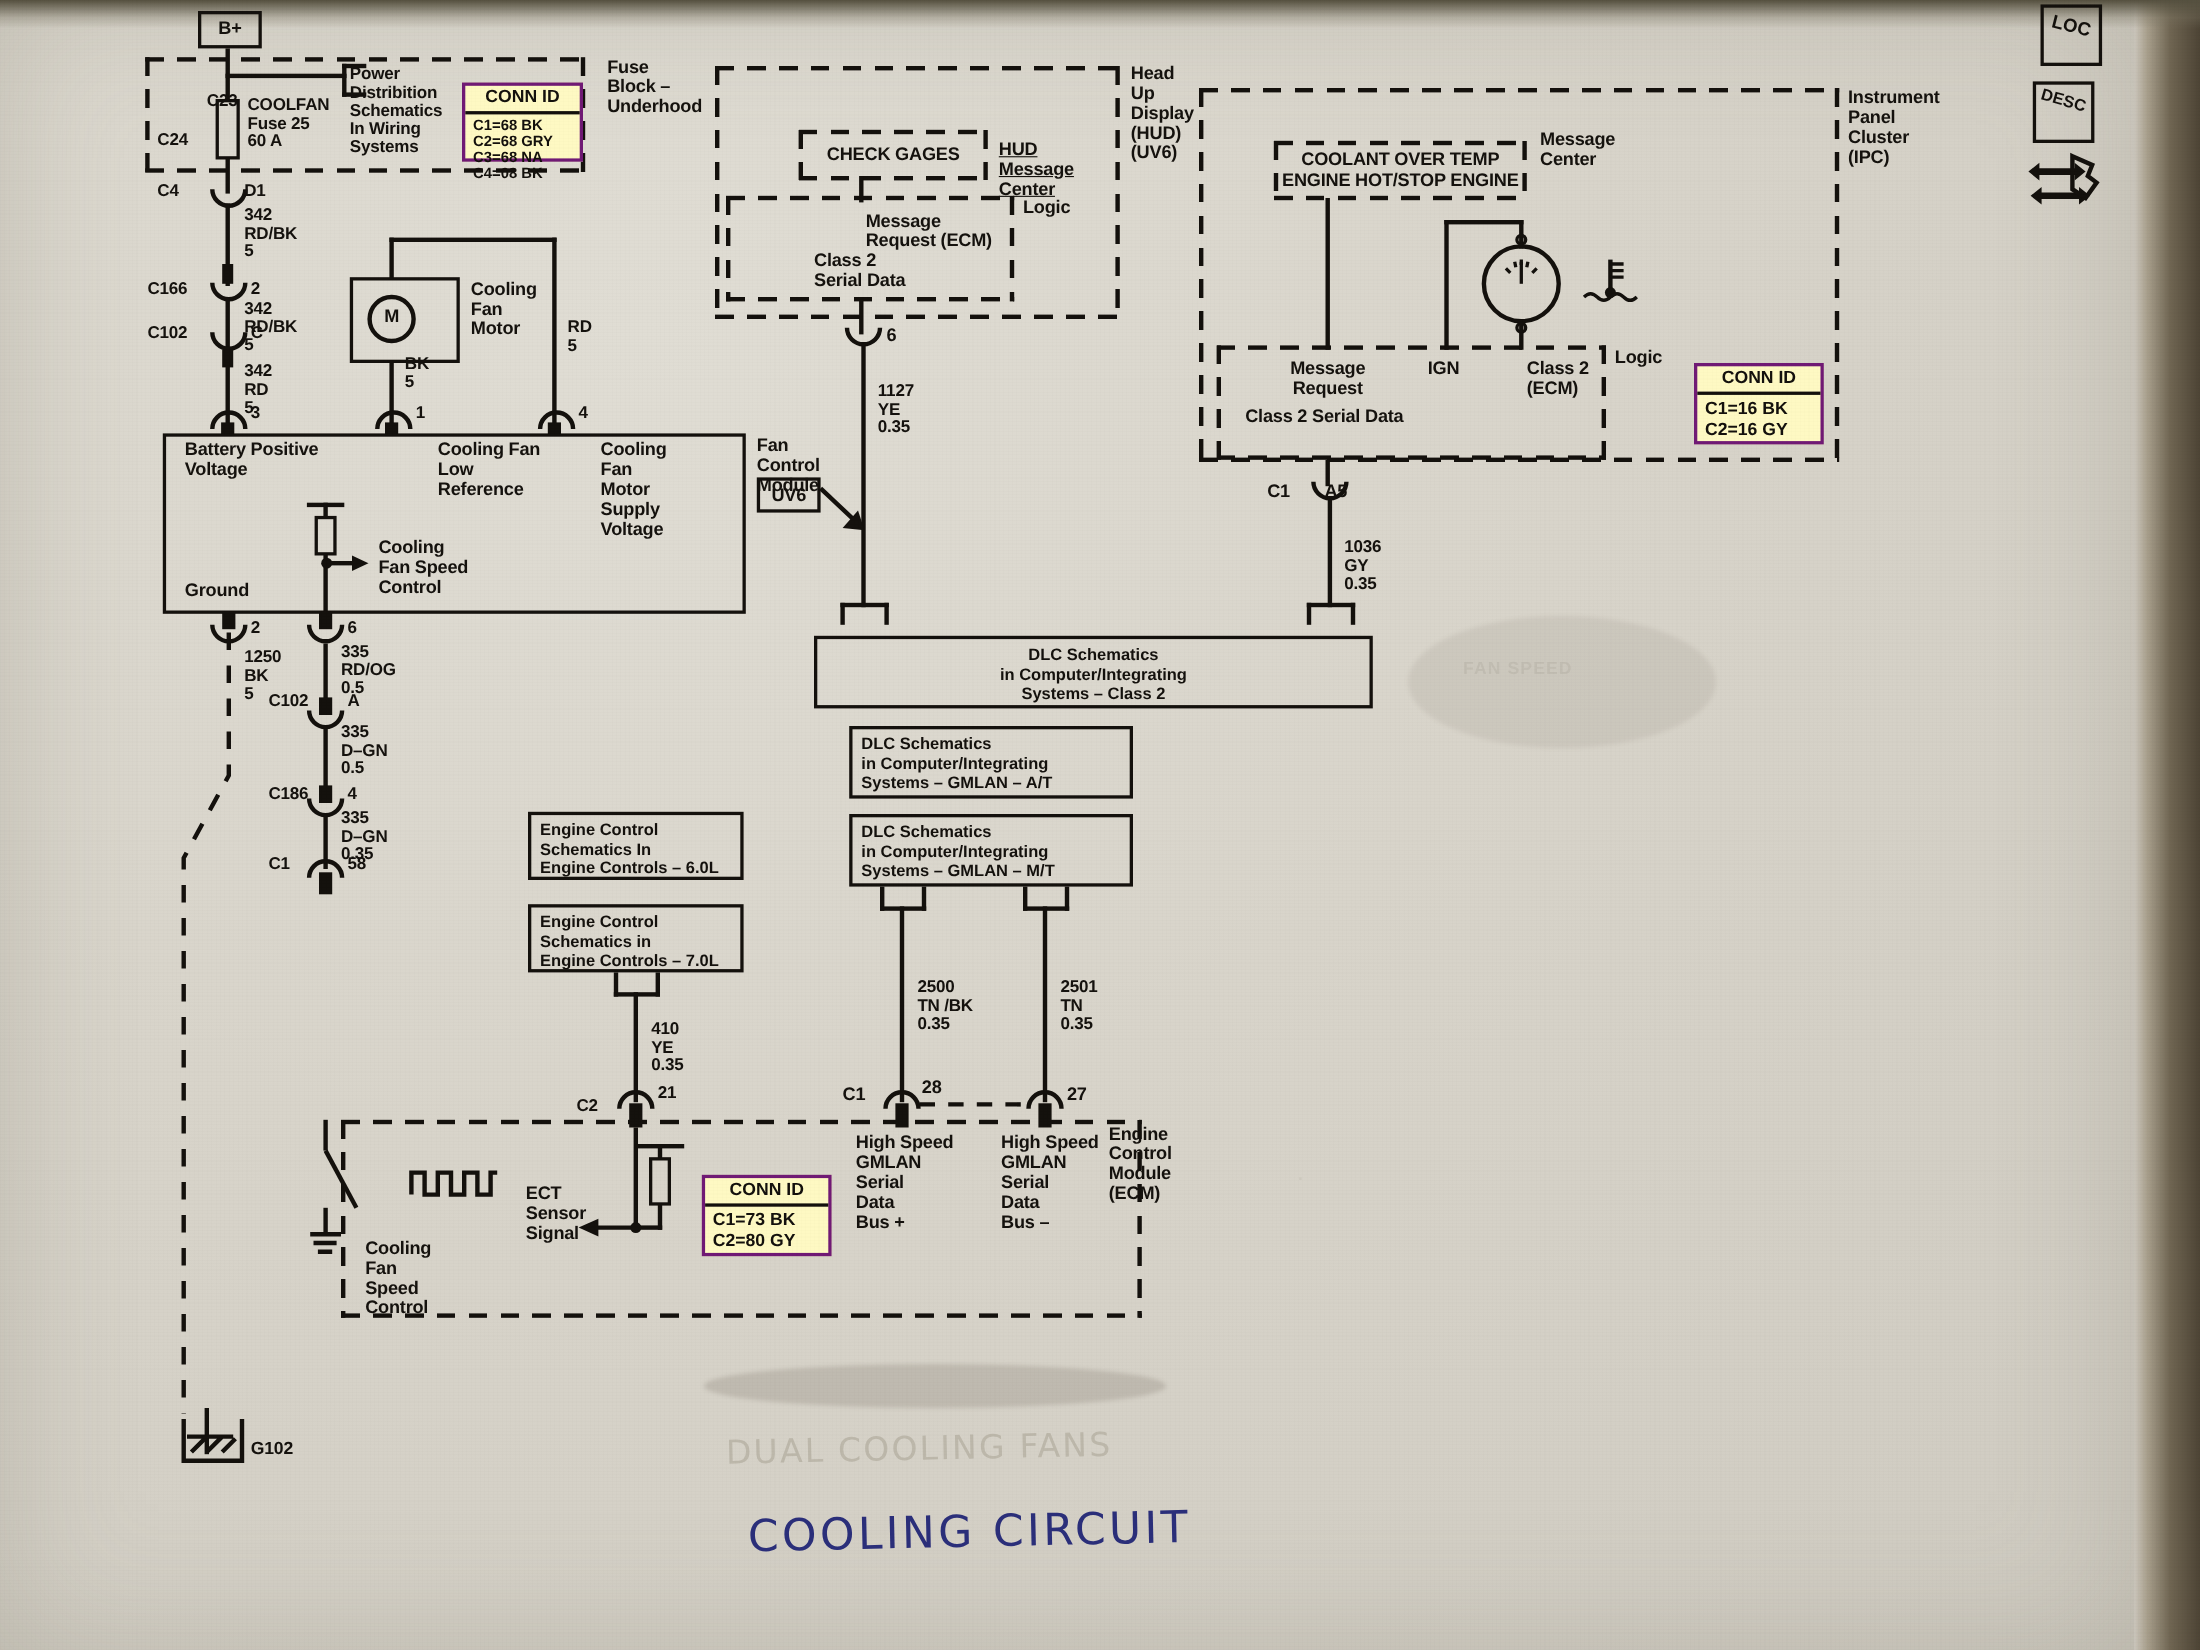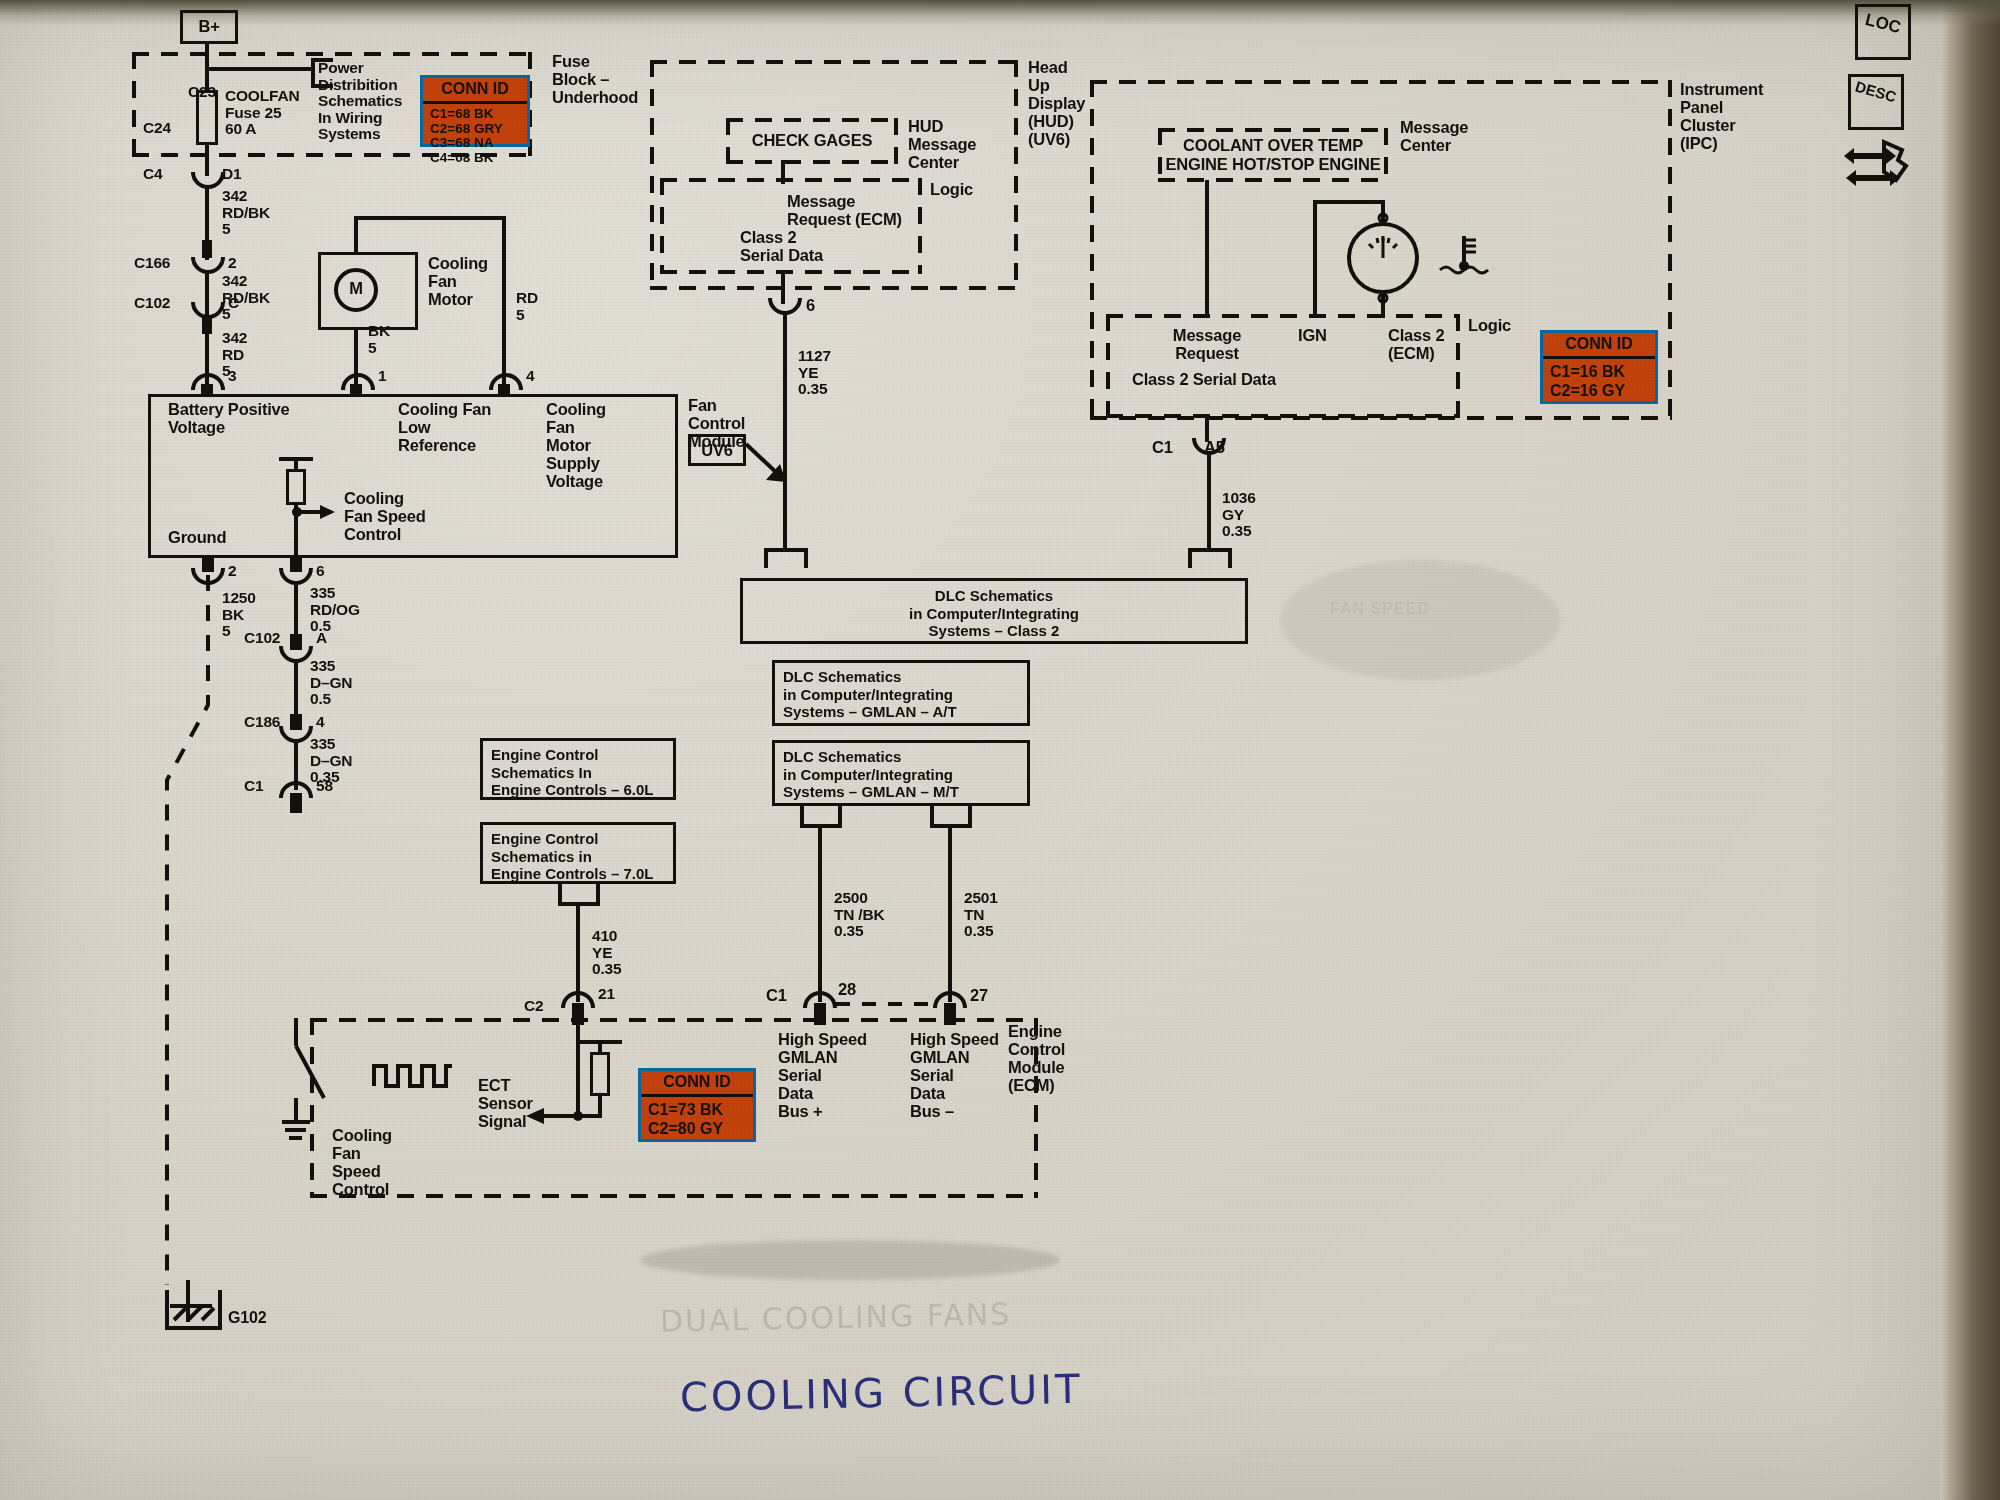--- a/index.html
+++ b/index.html
@@ -32,21 +32,21 @@
   .box{position:absolute;border:3px solid #14110d;box-sizing:border-box;background:transparent;}
   .dash{position:absolute;box-sizing:border-box;
         border:0;background:transparent;}
   .dash::before{content:"";position:absolute;inset:0;
       background:
         repeating-linear-gradient(90deg,#14110d 0 17px,transparent 17px 29px) top left/100% 4px no-repeat,
         repeating-linear-gradient(90deg,#14110d 0 17px,transparent 17px 29px) bottom left/100% 4px no-repeat,
         repeating-linear-gradient(180deg,#14110d 0 17px,transparent 17px 29px) top left/4px 100% no-repeat,
         repeating-linear-gradient(180deg,#14110d 0 17px,transparent 17px 29px) top right/4px 100% no-repeat;}
 
-  .connid{position:absolute;border:3px solid #0369a1;background:#c2410c;box-sizing:border-box;}
+  .connid{position:absolute;border:3px solid #701a75;background:#fef9c3;box-sizing:border-box;}
   .connid .hd{border-bottom:3px solid #14110d;text-align:center;font-size:16px;
       font-weight:600;color:#14110d;padding:2px 6px 3px;}
   .connid .bd{padding:3px 7px 4px;font-size:16px;line-height:19px;color:#14110d;
       font-weight:600;white-space:pre;}
 
   .refbox{position:absolute;border:3px solid #14110d;background:transparent;
       box-sizing:border-box;color:#14110d;font-size:15px;line-height:17.5px;
       font-weight:600;padding:5px 8px;white-space:pre;}
   .refbox.c{text-align:center;}
 
@@ -298,21 +298,21 @@
 
   <div class="dash" style="left:650px;top:60px;width:368px;height:230px;"></div>
   <div class="lbl lg" style="left:1028px;top:58px;">Head
 Up
 Display
 (HUD)
 (UV6)</div>
 
   <div class="dash" style="left:726px;top:118px;width:172px;height:46px;"></div>
   <div class="lbl lg ctr" style="left:726px;top:131px;width:172px;">CHECK GAGES</div>
-  <div class="lbl lg" style="left:908px;top:117px;">HUD
+  <div class="lbl lg" style="left:908px;top:127px;text-decoration:underline;">HUD
 Message
 Center</div>
 
   <div class="dash" style="left:660px;top:178px;width:262px;height:96px;"></div>
   <div class="lbl lg" style="left:930px;top:180px;">Logic</div>
   <div class="lbl lg" style="left:787px;top:192px;">Message
 Request (ECM)</div>
   <div class="lbl lg" style="left:740px;top:228px;">Class 2
 Serial Data</div>
 

